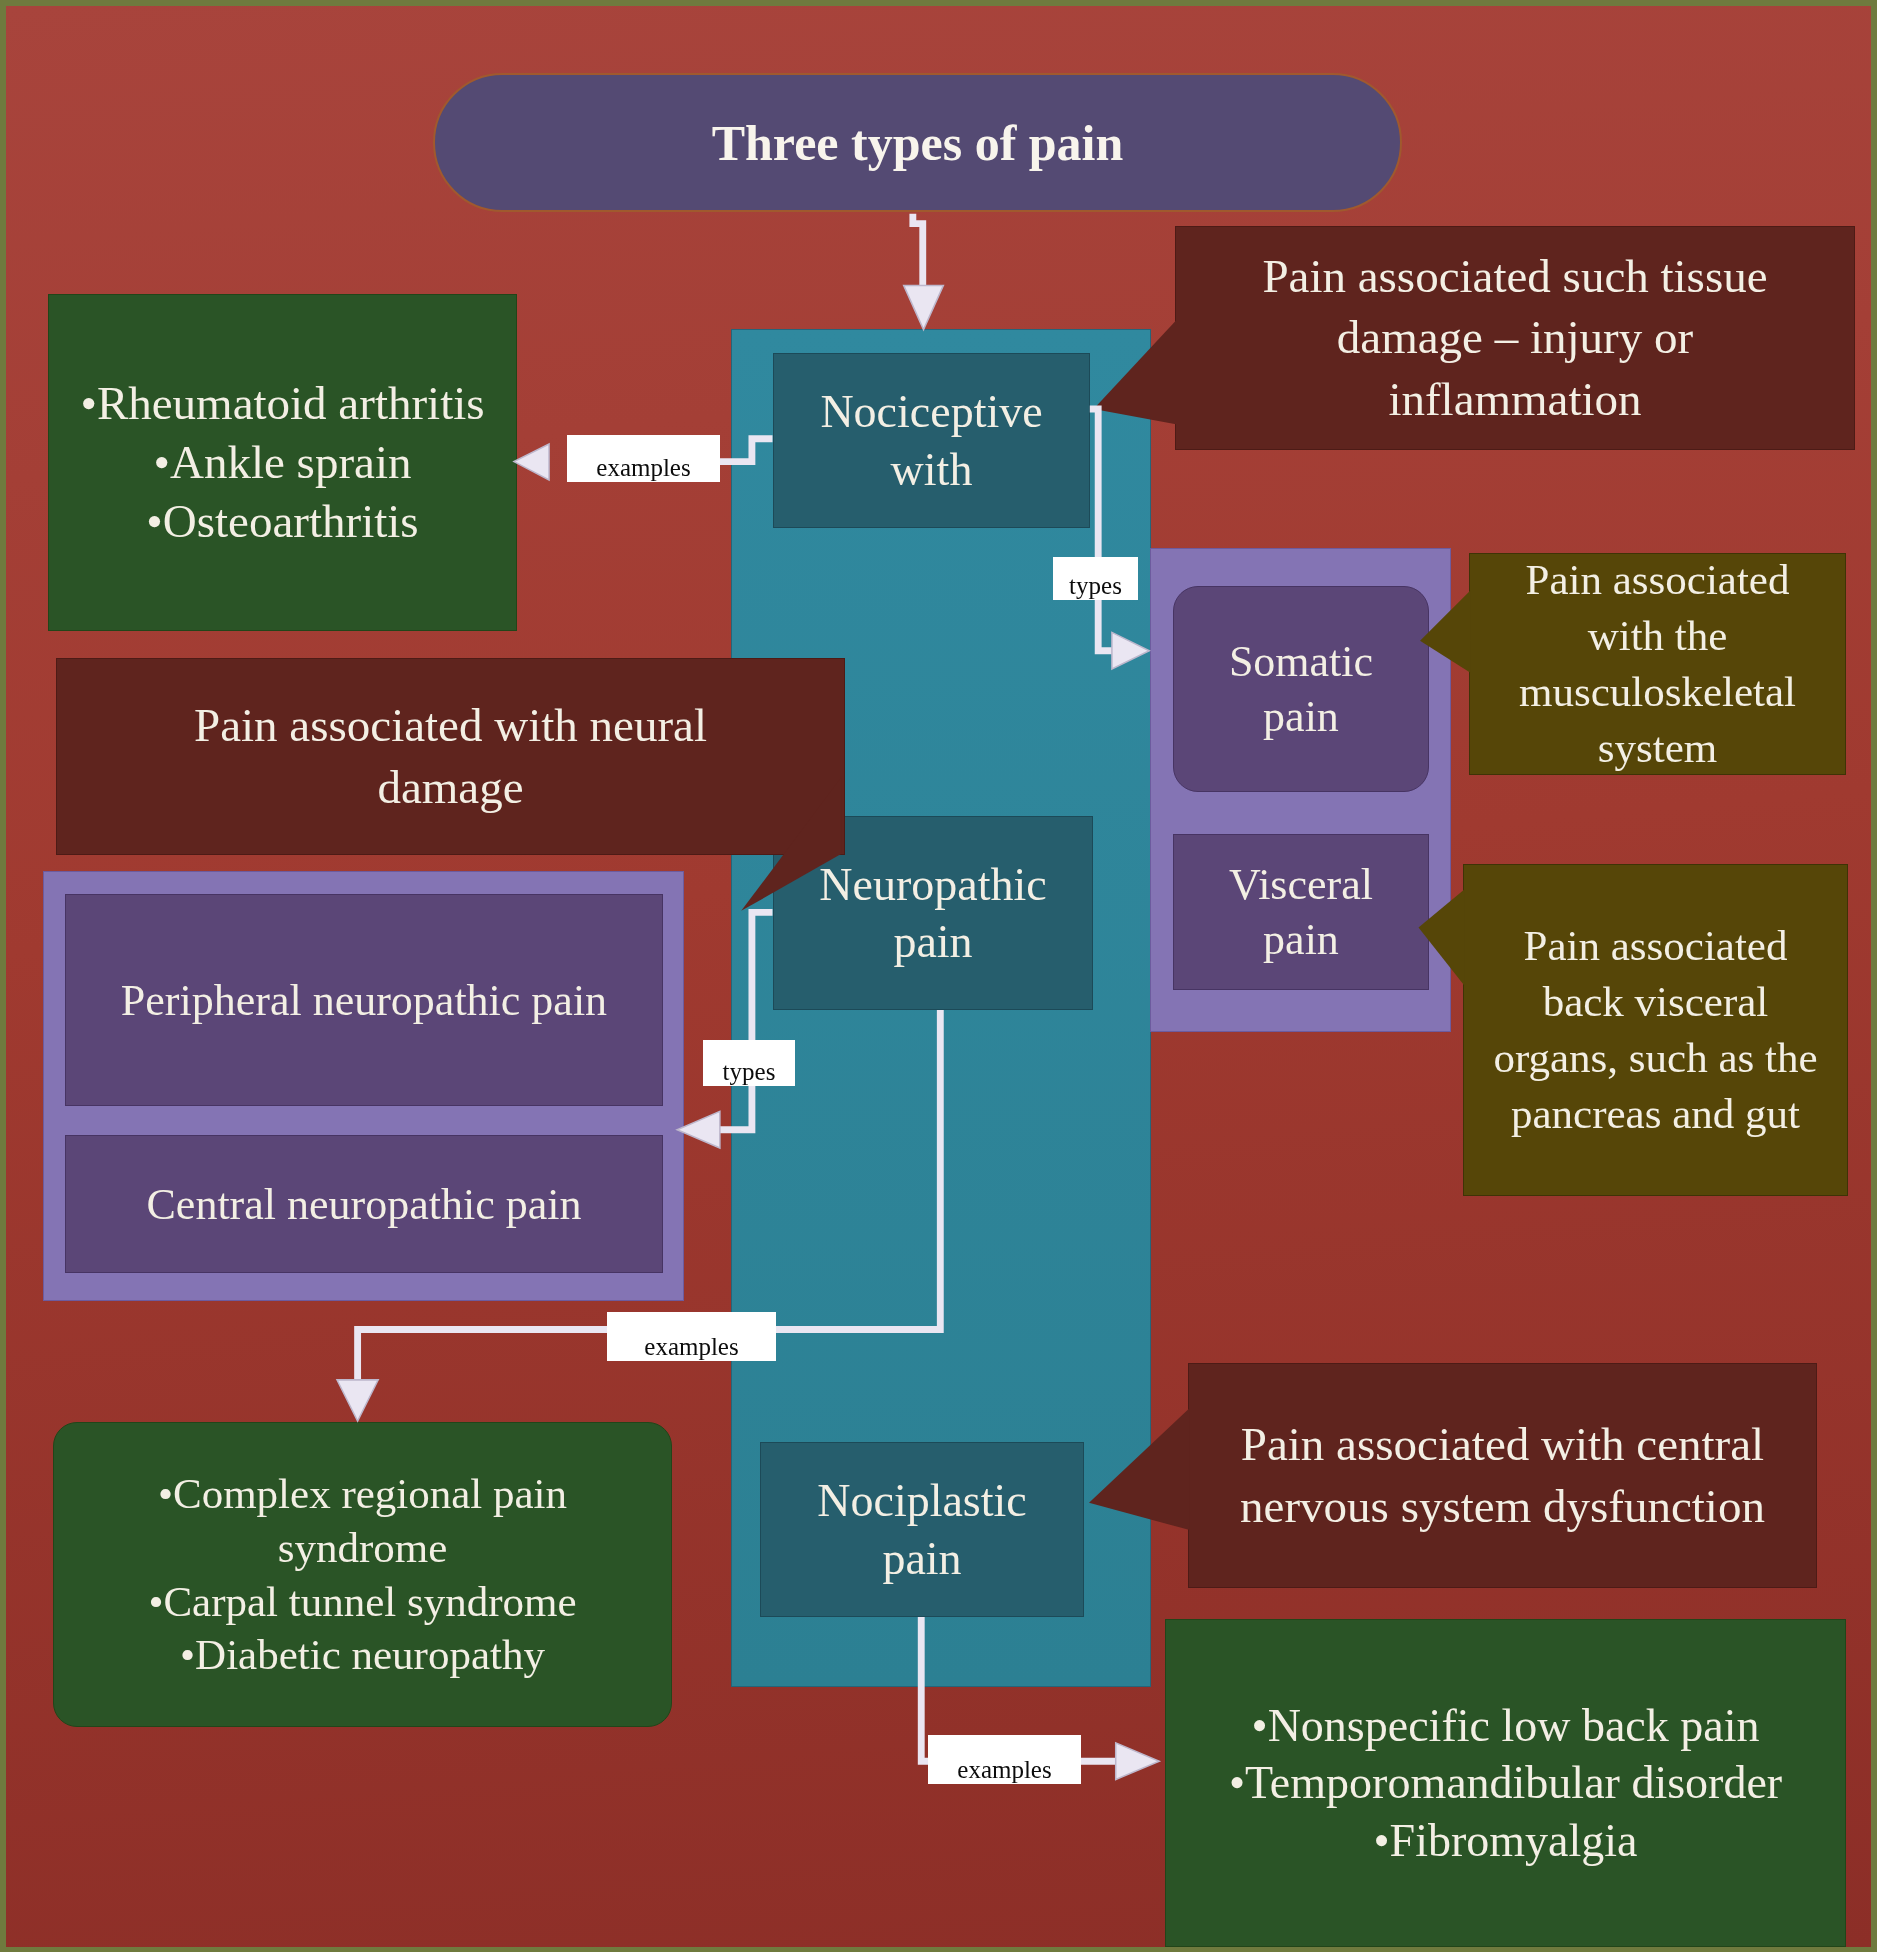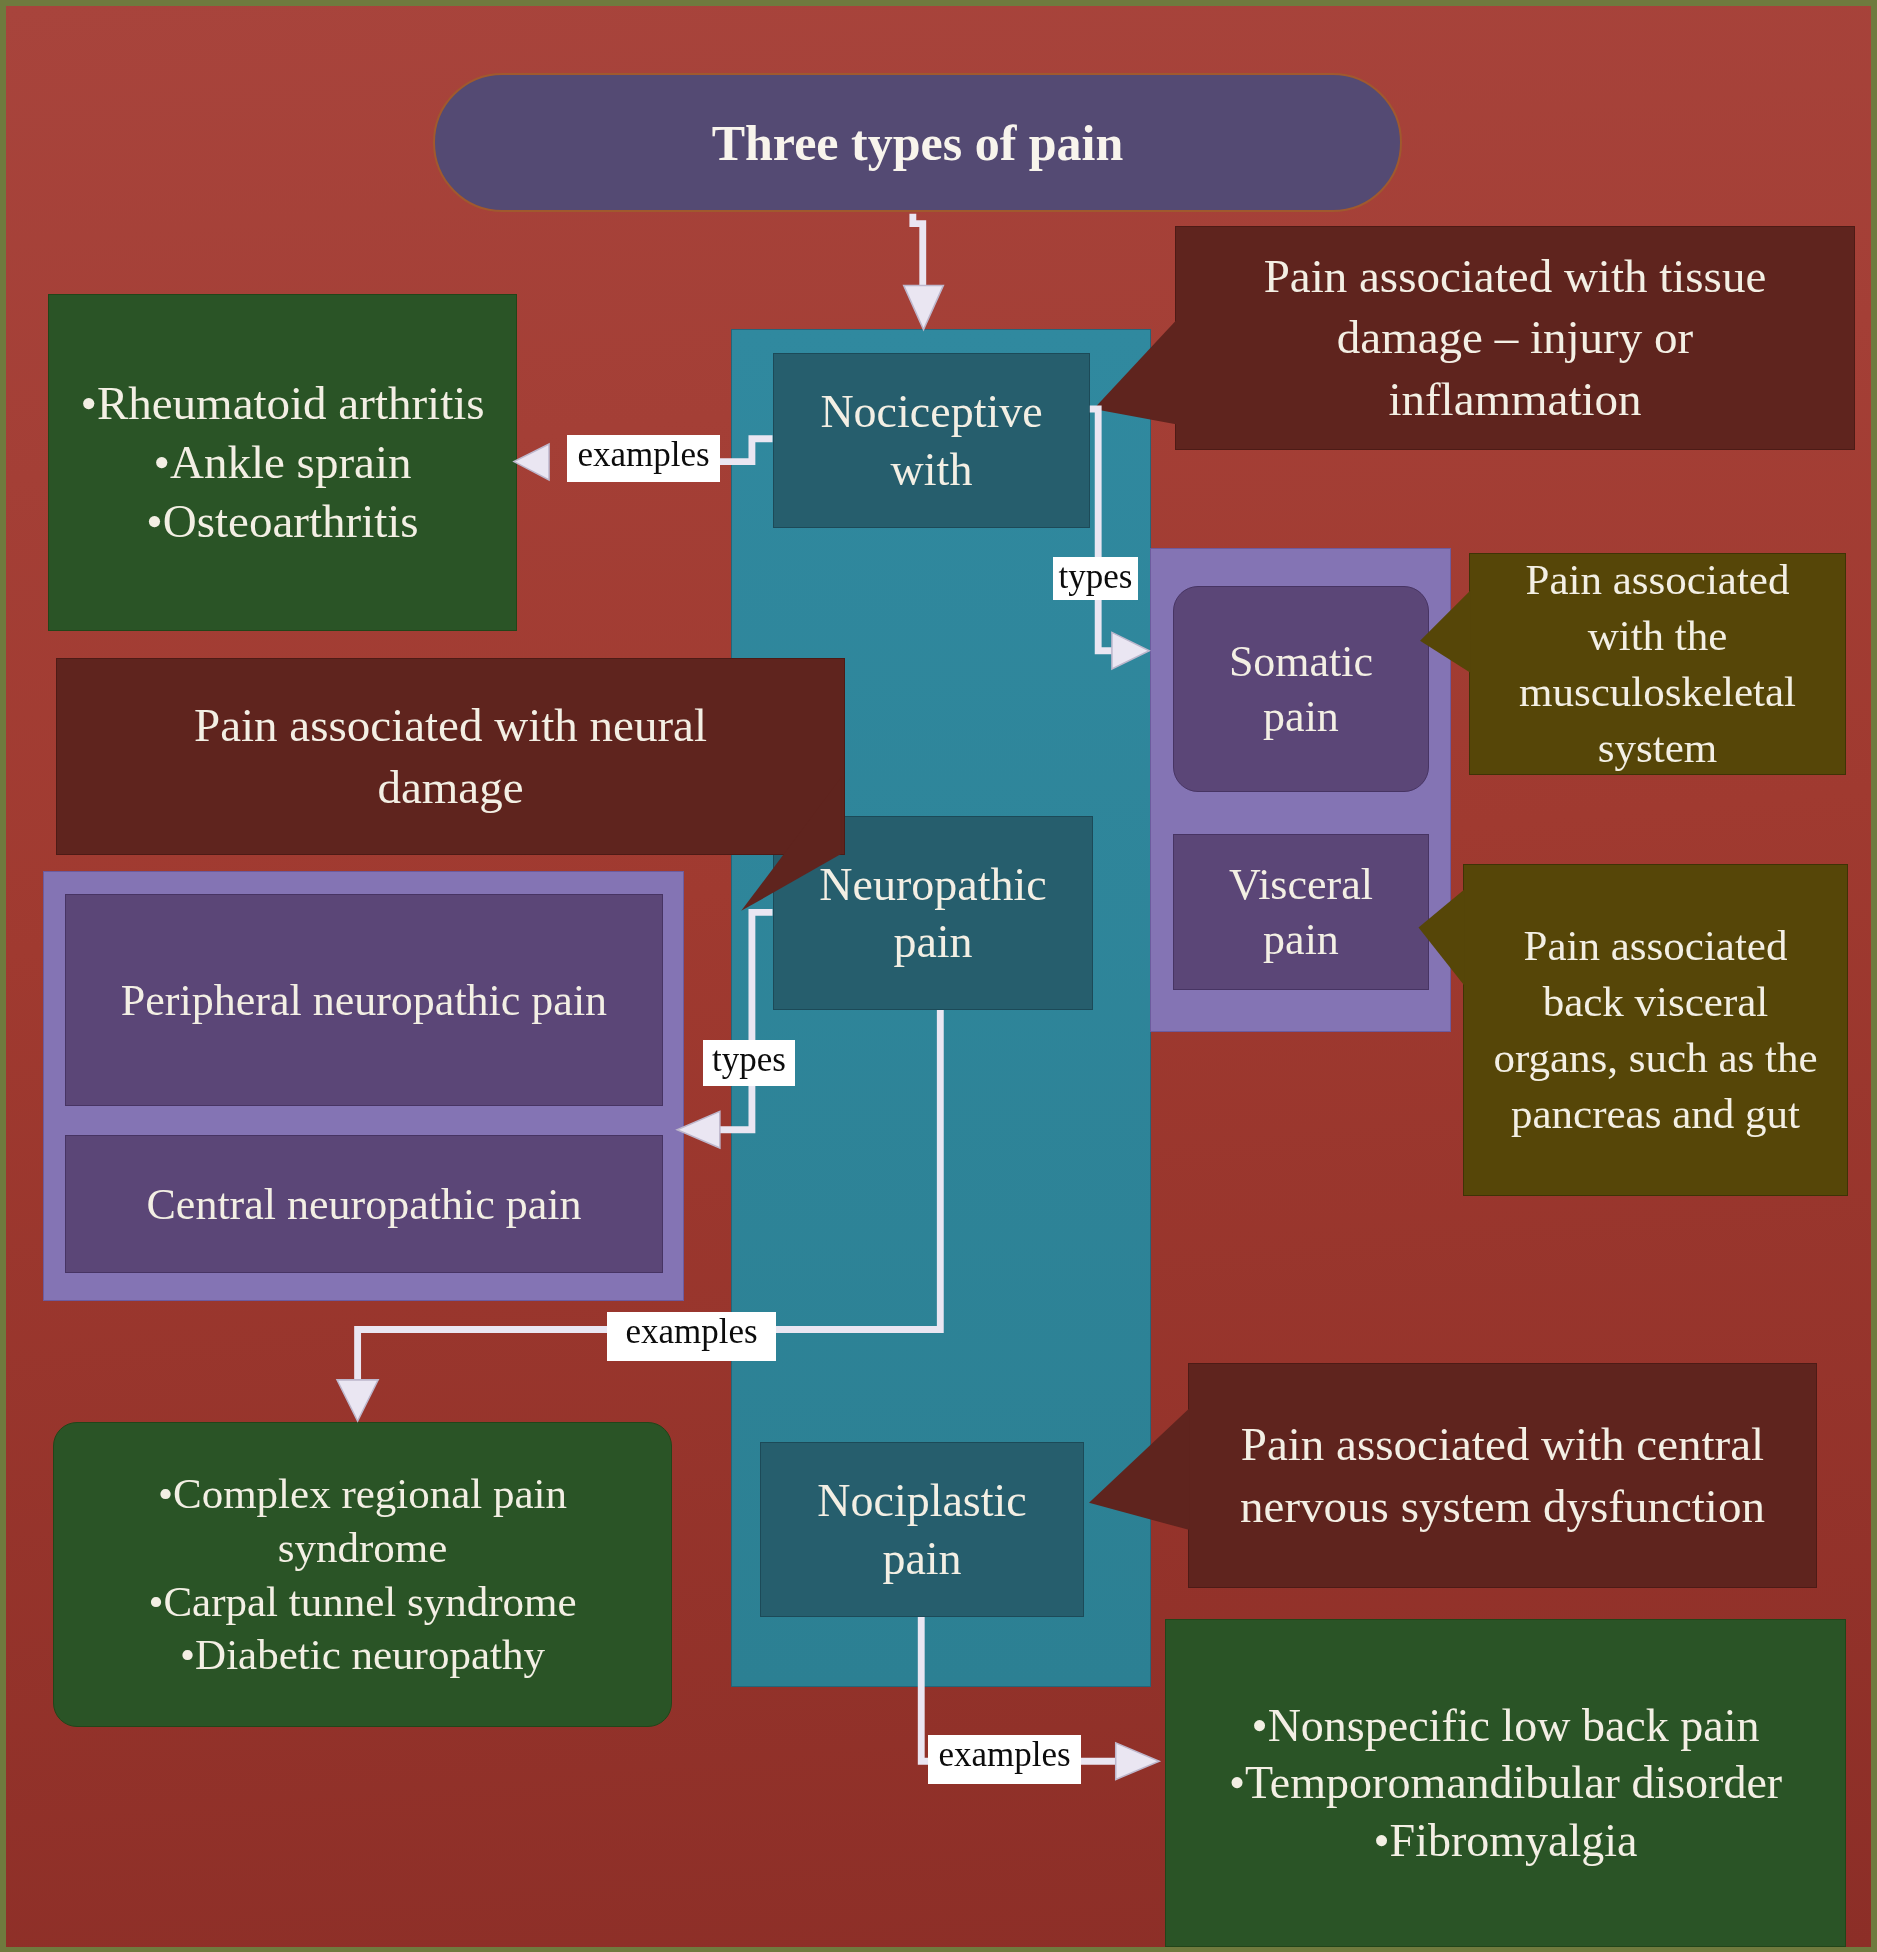--- a/index.html
+++ b/index.html
@@ -20,22 +20,22 @@
     color:#F8F4EC;font-weight:bold;font-size:50px;z-index:2;
   }
   .teal-col{background:linear-gradient(#30899F,#2C8093);border:0.8px solid #25657A;z-index:1;}
   .type-box{background:#265E6D;border:1.5px solid #1C4A58;font-size:46px;line-height:1.25;z-index:2;}
   .green-box{background:#2A5426;border:1.5px solid #224519;line-height:1.25;z-index:2;}
   .callout{background:#5F241E;border:1.5px solid #4D1B16;font-size:47px;line-height:1.3;z-index:2;}
   .olive-box{background:#564608;border:1.5px solid #3F3306;font-size:43px;line-height:1.3;z-index:2;}
   .purple-wrap{background:#8474B4;border:1.5px solid #6D5B9E;z-index:2;}
   .purple-box{background:#5B4677;border:1.5px solid #473463;font-size:44px;line-height:1.25;z-index:3;}
   .conn-label{
-    background:#FFFFFF;color:#0c0c0c;font-size:35px;z-index:5;
-    display:flex;align-items:flex-start;justify-content:center;text-align:center;
+    background:#FFFFFF;color:#0c0c0c;font-size:25px;z-index:5;
+    display:flex;align-items:flex-end;justify-content:center;text-align:center;
   }
   #overlay{position:absolute;left:0;top:0;z-index:4;pointer-events:none;}
   .txt{display:inline-block;}
 </style>
 </head>
 <body>
 
 <div id="canvas">
 
   <div class="abs teal-col" style="left:725px;top:323px;width:420px;height:1358px;"></div>
@@ -48,21 +48,21 @@
     <span class="txt" style="max-width:259px;">Nociceptive with</span>
   </div>
   <div class="abs type-box center ivory" style="left:767px;top:810px;width:320px;height:194px;">
     <span class="txt" style="max-width:267px;">Neuropathic pain</span>
   </div>
   <div class="abs type-box center ivory" style="left:754px;top:1436px;width:324px;height:175px;">
     <span class="txt" style="max-width:259px;">Nociplastic pain</span>
   </div>
 
   <div class="abs callout center ivory" style="left:1169px;top:220px;width:680px;height:224px;">
-    <span class="txt" style="max-width:610px;">Pain associated with tissue damage – injury or inflammation</span>
+    <span class="txt" style="max-width:610px;">Pain associated such tissue damage – injury or inflammation</span>
   </div>
   <div class="abs callout center ivory" style="left:50px;top:652px;width:789px;height:197px;">
     <span class="txt" style="max-width:534px;">Pain associated with neural damage</span>
   </div>
   <div class="abs callout center ivory" style="left:1182px;top:1357px;width:629px;height:225px;">
     <span class="txt" style="max-width:580px;">Pain associated with central nervous system dysfunction</span>
   </div>
 
   <div class="abs olive-box center ivory" style="left:1463px;top:547px;width:377px;height:222px;">
     <span class="txt" style="max-width:343px;">Pain associated with the musculoskeletal system</span>

